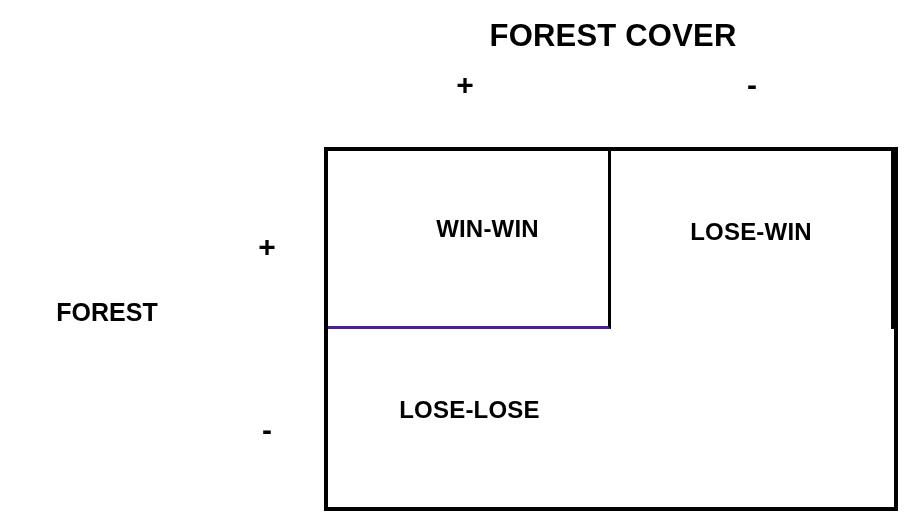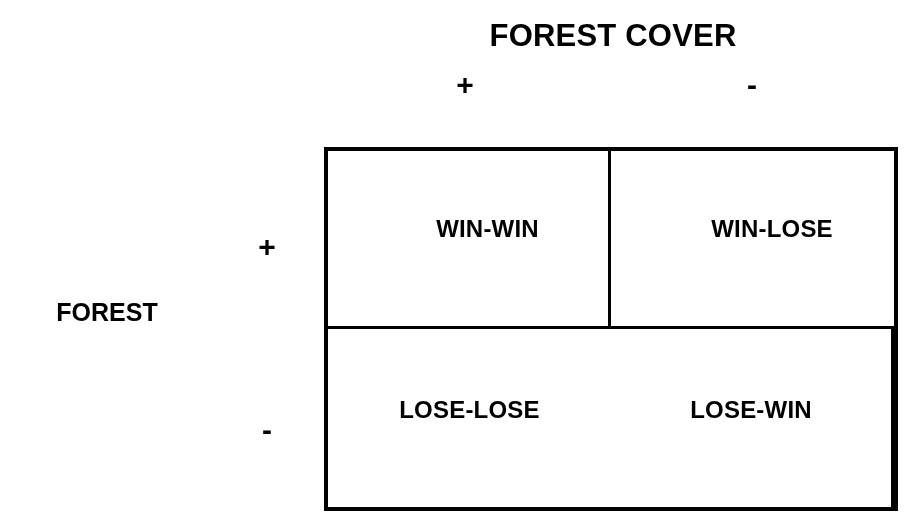--- a/index.html
+++ b/index.html
@@ -94,21 +94,21 @@
   .cell {
     position: relative;
     box-sizing: border-box;
     background: #ffffff;
     display: flex;
     align-items: center;
     justify-content: center;
   }
   
   .cell-c0 { border-right: 3px solid #000000; }
-  .cell-r0 { border-bottom: 3px solid #000000; padding-left: 39px; }
+  .cell-r0 { border-bottom: 3px solid #4c1d95; padding-left: 39px; }
 
   .cell-label {
     font-size: 24px;
     font-weight: bold;
     letter-spacing: 0.2px;
     white-space: nowrap;
     
     transform: translateY(-10px);
   }
   .cell-r1 .cell-label {
@@ -133,27 +133,24 @@
   <div class="row-sign row-sign-plus">+</div>
 
   <div class="row-sign row-sign-minus">-</div>
 
   <div class="matrix">
 
     <div class="cell cell-r0 cell-c0">
       <span class="cell-label">WIN-WIN</span>
     </div>
 
-    <div class="cell cell-r0 cell-c1">
-      <span class="cell-label">WIN-LOSE</span>
+
+    <div class="cell cell-r1 cell-c0">
+      <span class="cell-label">LOSE-WIN</span>
     </div>
 
     <div class="cell cell-r1 cell-c1">
       <span class="cell-label">LOSE-LOSE</span>
-    </div>
-
-    <div class="cell cell-r1 cell-c0">
-      <span class="cell-label">LOSE-WIN</span>
     </div>
 
   </div>
 
 </div>
 
 </body></html>

